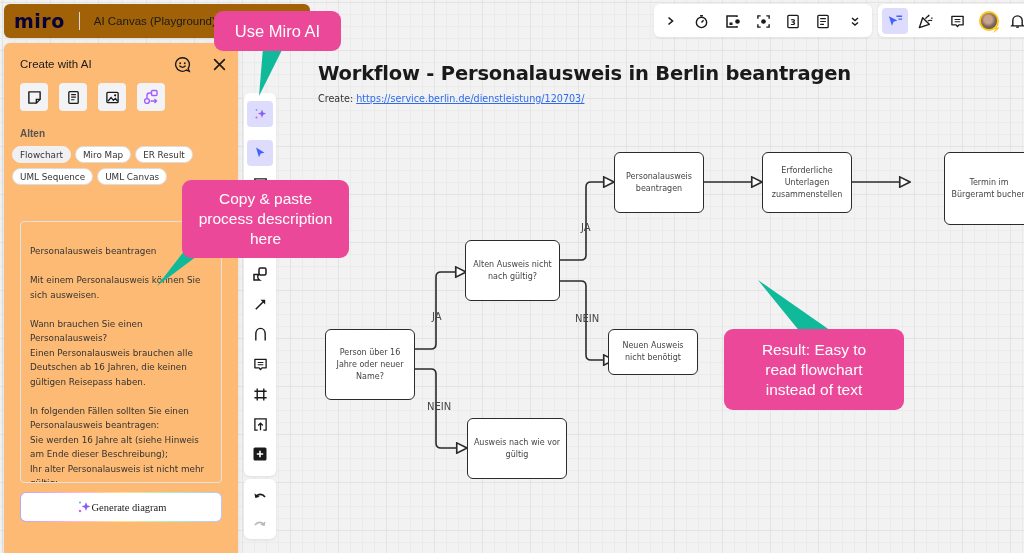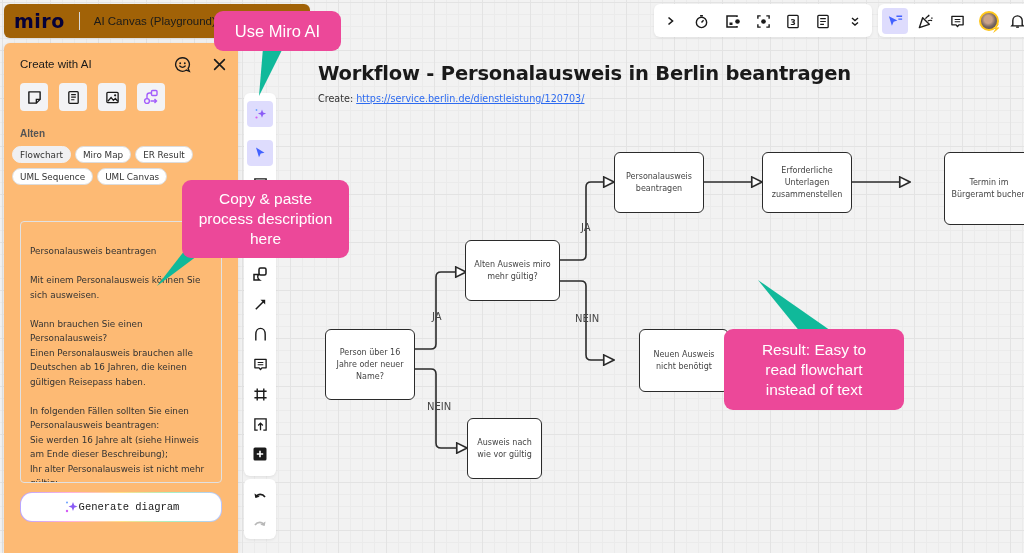--- a/index.html
+++ b/index.html
@@ -51,26 +51,26 @@
   .chip.active { background: #f0f0f2; border-color: #f0f0f2; }
   .desc-box {
     position: absolute; left: 16px; top: 178px; width: 202px; height: 262px;
     border: 1px solid #e1e1e1; border-radius: 4px; overflow: hidden;
     padding: 22px 9px 0 9px;
     font-family: "DejaVu Sans", sans-serif; font-size: 8.8px; line-height: 14.5px; color: #333;
     white-space: pre-wrap;
   }
   .gen-btn {
     position: absolute; left: 16px; top: 449px; width: 202px; height: 30px;
-    border-radius: 12px; background: #fff;
+    border-radius: 6px; background: #fff;
     border: 1.5px solid transparent;
     background-image: linear-gradient(#fff,#fff), linear-gradient(90deg, #b9a6ff, #ffb1e0, #ffe08a, #a6f0c6, #b9c6ff);
     background-origin: border-box; background-clip: padding-box, border-box;
     display: flex; align-items: center; justify-content: center; 
-    font-family: Liberation Mono, monospace; font-size: 10.5px; color: #1a1a1a; cursor: pointer;
+    font-family: Liberation Serif, serif; font-size: 10.5px; color: #1a1a1a; cursor: pointer;
   }
 
   
   .tool-rail {
     position: absolute; left: 244px; top: 93px; width: 32px; height: 383px;
     background: #fff; border-radius: 6px; box-shadow: 0 1px 3px rgba(0,0,0,0.08);
   }
   .tool { position: absolute; left: 3px; width: 26px; height: 26px; border-radius: 4px; display: flex; align-items: center; justify-content: center; cursor: pointer; }
   .tool.active { background: #dedcfd; }
   .undo-rail {
@@ -388,24 +388,24 @@
 
     <path d="M703 182 H762" marker-end="url(#tri)"></path>
 
     <path d="M851 182 H910" marker-end="url(#tri)"></path>
 
     <path d="M999 182 H1024"></path>
   </g>
 </svg>
 
 <div class="node" style="left:325px; top:329px; width:90px; height:71px;">Person über 16 Jahre oder neuer Name?</div>
-<div class="node" style="left:465px; top:240px; width:95px; height:61px;">Alten Ausweis miro mehr gültig?</div>
-<div class="node" style="left:467px; top:418px; width:75px; height:61px;">Ausweis nach wie vor gültig</div>
+<div class="node" style="left:465px; top:240px; width:95px; height:61px;">Alten Ausweis nicht nach gültig?</div>
+<div class="node" style="left:467px; top:418px; width:100px; height:61px;">Ausweis nach wie vor gültig</div>
 <div class="node" style="left:614px; top:152px; width:90px; height:61px;">Personalausweis beantragen</div>
-<div class="node" style="left:639px; top:329px; width:90px; height:63px;">Neuen Ausweis nicht benötigt</div>
+<div class="node" style="left:608px; top:329px; width:90px; height:46px;">Neuen Ausweis nicht benötigt</div>
 <div class="node" style="left:762px; top:152px; width:90px; height:61px;">Erforderliche Unterlagen zusammenstellen</div>
 <div class="node" style="left:944px; top:152px; width:90px; height:73px;">Termin im Bürgeramt buchen</div>
 
 <span class="edge-label" style="left:432px; top:311px;">JA</span>
 <span class="edge-label" style="left:427px; top:401px;">NEIN</span>
 <span class="edge-label" style="left:581px; top:222px;">JA</span>
 <span class="edge-label" style="left:575px; top:313px;">NEIN</span>
 
 <svg class="callout-tail" style="left:255px; top:48px;" width="30" height="50">
   <path d="M8 0 L28 0 L4 48 Z" fill="#10b99a"></path>

